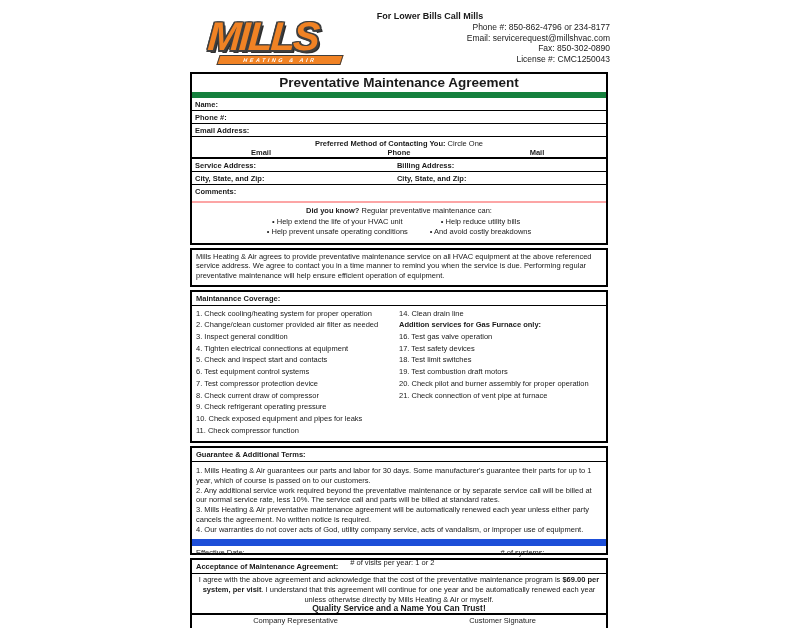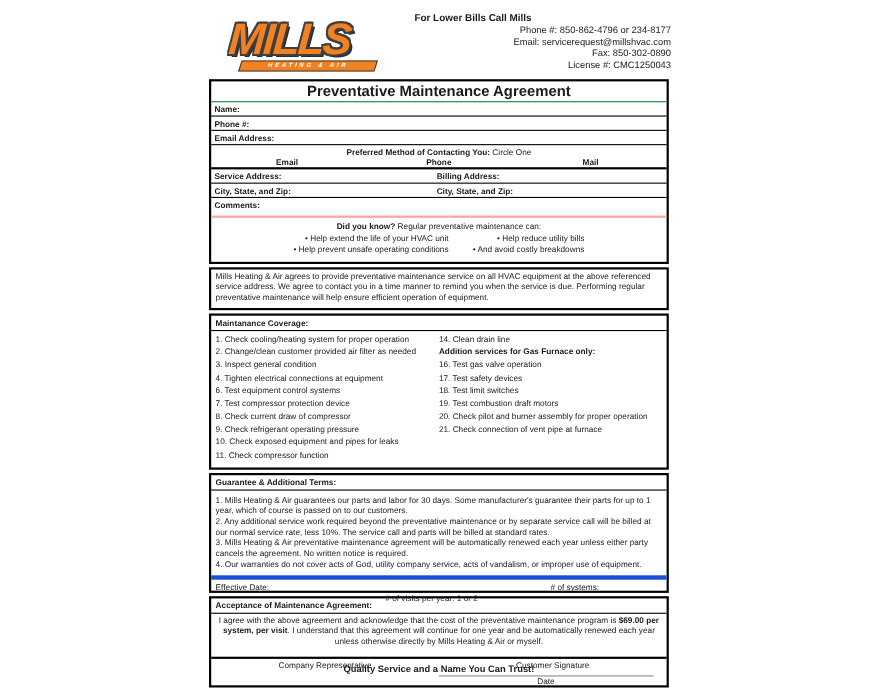--- a/index.html
+++ b/index.html
@@ -27,44 +27,44 @@
     background:#f08224; border:1px solid #3f3f3f; transform:skewX(-18deg);
     color:#fff; font-size:5.5px; font-weight:bold; letter-spacing:2.5px;
     text-align:center; line-height:8px;
   }
   .contact { position:absolute; top:22px; right:190px; text-align:right;
     font-size:8.5px; line-height:10.5px; }
   
   .form { position:absolute; left:190px; top:72px; width:418px; }
   .box { border:2px solid #000; margin-bottom:3px; background:#fff; }
   .title-row { text-align:center; font-weight:bold; font-size:13.5px;
-    padding:1px 0 2px; border-bottom:1px solid #15803d; }
+    padding:1px 0 2px; border-bottom:6px solid #15803d; }
   .field-row { font-size:7.5px; font-weight:bold; padding:2px 3px;
     border-bottom:1px solid #000; height:13px; }
   .pref-row { text-align:center; font-size:7.5px; padding:2px 0 0; height:11px; }
   .pref-row b { font-weight:bold; }
   .options-row { display:flex; font-size:7.5px; font-weight:bold;
     border-bottom:2px solid #000; padding:0 0 2px; height:11px; }
   .options-row > div { width:33.33%; text-align:center; }
   .addr-row { display:flex; font-size:7.5px; font-weight:bold;
     border-bottom:1px solid #000; padding:2px 3px; height:13px; }
   .addr-row .l { width:49.5%; } .addr-row .r { width:50.5%; }
   .comments-row { font-size:7.5px; font-weight:bold; padding:2px 3px;
     height:18px; border-bottom:2px solid #fca5a5; }
   .dyk { text-align:center; font-size:7.5px; padding:3px 0 5px; line-height:10.5px; }
-  .dyk-cols { display:inline-flex; gap:22px; text-align:right; }
+  .dyk-cols { display:inline-flex; gap:22px; text-align:center; }
   .para { font-size:7.5px; padding:2px 4px 4px; line-height:9.7px; }
   .sec-heading { font-size:7.5px; font-weight:bold; padding:2px 4px;
     border-bottom:1px solid #000; }
   .mc-cols { display:flex; font-size:7.5px; line-height:11.7px; padding:2px 4px 5px; }
   .mc-cols ul { list-style:none; }
   .mc-cols .l { width:50%; } .mc-cols .r { width:50%; }
   .mc-sub { font-weight:bold; }
   .g-terms { font-size:7.5px; line-height:9.7px; padding:4px 4px 5px; }
-  .ed-row { display:flex; border-top:4px solid #1d4ed8; font-size:7.5px;
+  .ed-row { display:flex; border-top:7px solid #1d4ed8; font-size:7.5px;
     padding:2px 4px 3px; height:14px; }
   .ed-row .c1 { width:38%; } .ed-row .c2 { width:37%;margin-top:10px; } .ed-row .c3 { width:25%; }
   .acc-text { font-size:7.5px; line-height:9.7px; padding:1px 6px 2px; text-align:center; }
   .acc-text b { font-weight:bold; }
   .sig-area { position:relative; border-top:2px solid #000; height:26px; margin-top:7px; }
   .sig-labels { display:flex; font-size:7.5px; padding-top:1px; }
   .sig-labels .company { width:50%; text-align:center; }
   .sig-labels .customer { width:50%; text-align:center; }
   .date-line { position:absolute; left:50%; width:47%; top:15px;
     border-top:1.5px solid #8a8a8a; text-align:center; font-size:7.5px; padding-top:0px; }
@@ -136,20 +136,21 @@
     </div>
 
     <div class="box">
       <div class="sec-heading">Maintanance Coverage:</div>
       <div class="mc-cols">
         <ul class="l">
           <li>1. Check cooling/heating system for proper operation</li>
           <li>2. Change/clean customer provided air filter as needed</li>
           <li>3. Inspect general condition</li>
           <li>4. Tighten electrical connections at equipment</li>
+          <li>5. Check and inspect start and contacts</li>
           <li>6. Test equipment control systems</li>
           <li>7. Test compressor protection device</li>
           <li>8. Check current draw of compressor</li>
           <li>9. Check refrigerant operating pressure</li>
           <li>10. Check exposed equipment and pipes for leaks</li>
           <li>11. Check compressor function</li>
         </ul>
         <ul class="r">
           <li>14. Clean drain line</li>
           <li class="mc-sub">Addition services for Gas Furnace only:</li>

